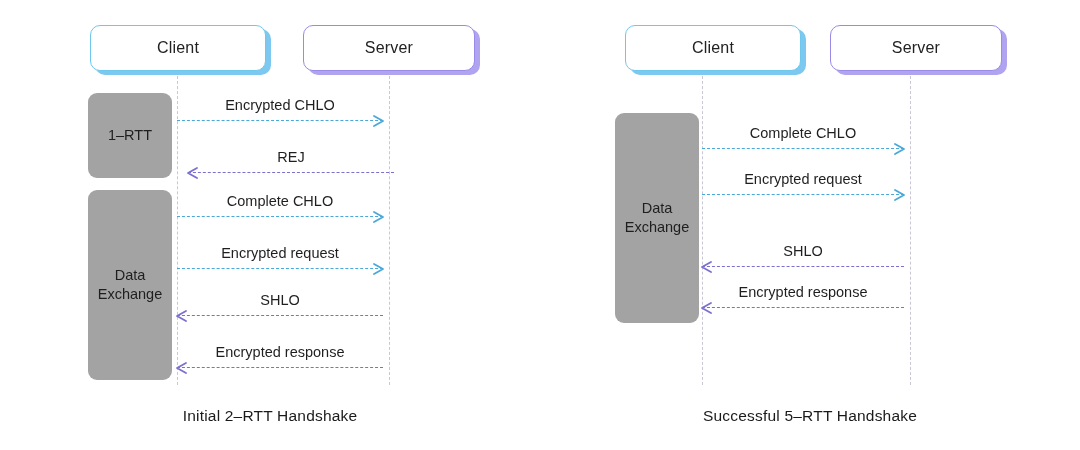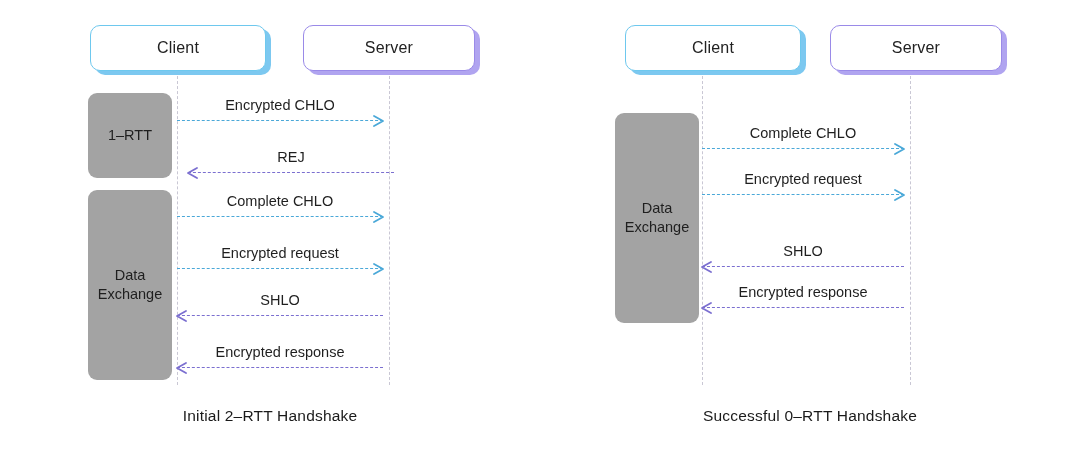--- a/index.html
+++ b/index.html
@@ -238,14 +238,14 @@
 
   <div class="msg" style="left:162px; top:277px; width:202px; height:30px;">
     <div class="msg-label">Encrypted response</div>
     <div class="msg-line to-left" style="top:30px; width:202px;">
       <svg class="arrowhead left" width="13" height="14" viewBox="0 0 13 14">
         <path d="M11 2 L2 7 L11 12" fill="none" stroke="#7b6fd0" stroke-width="1.8" stroke-linecap="round" stroke-linejoin="round"></path>
       </svg>
     </div>
   </div>
 
-  <div class="caption" style="top:407px;">Successful 0–RTT Handshake</div>
+  <div class="caption" style="top:407px;">Successful 5–RTT Handshake</div>
 </div>
 
 </body></html>

